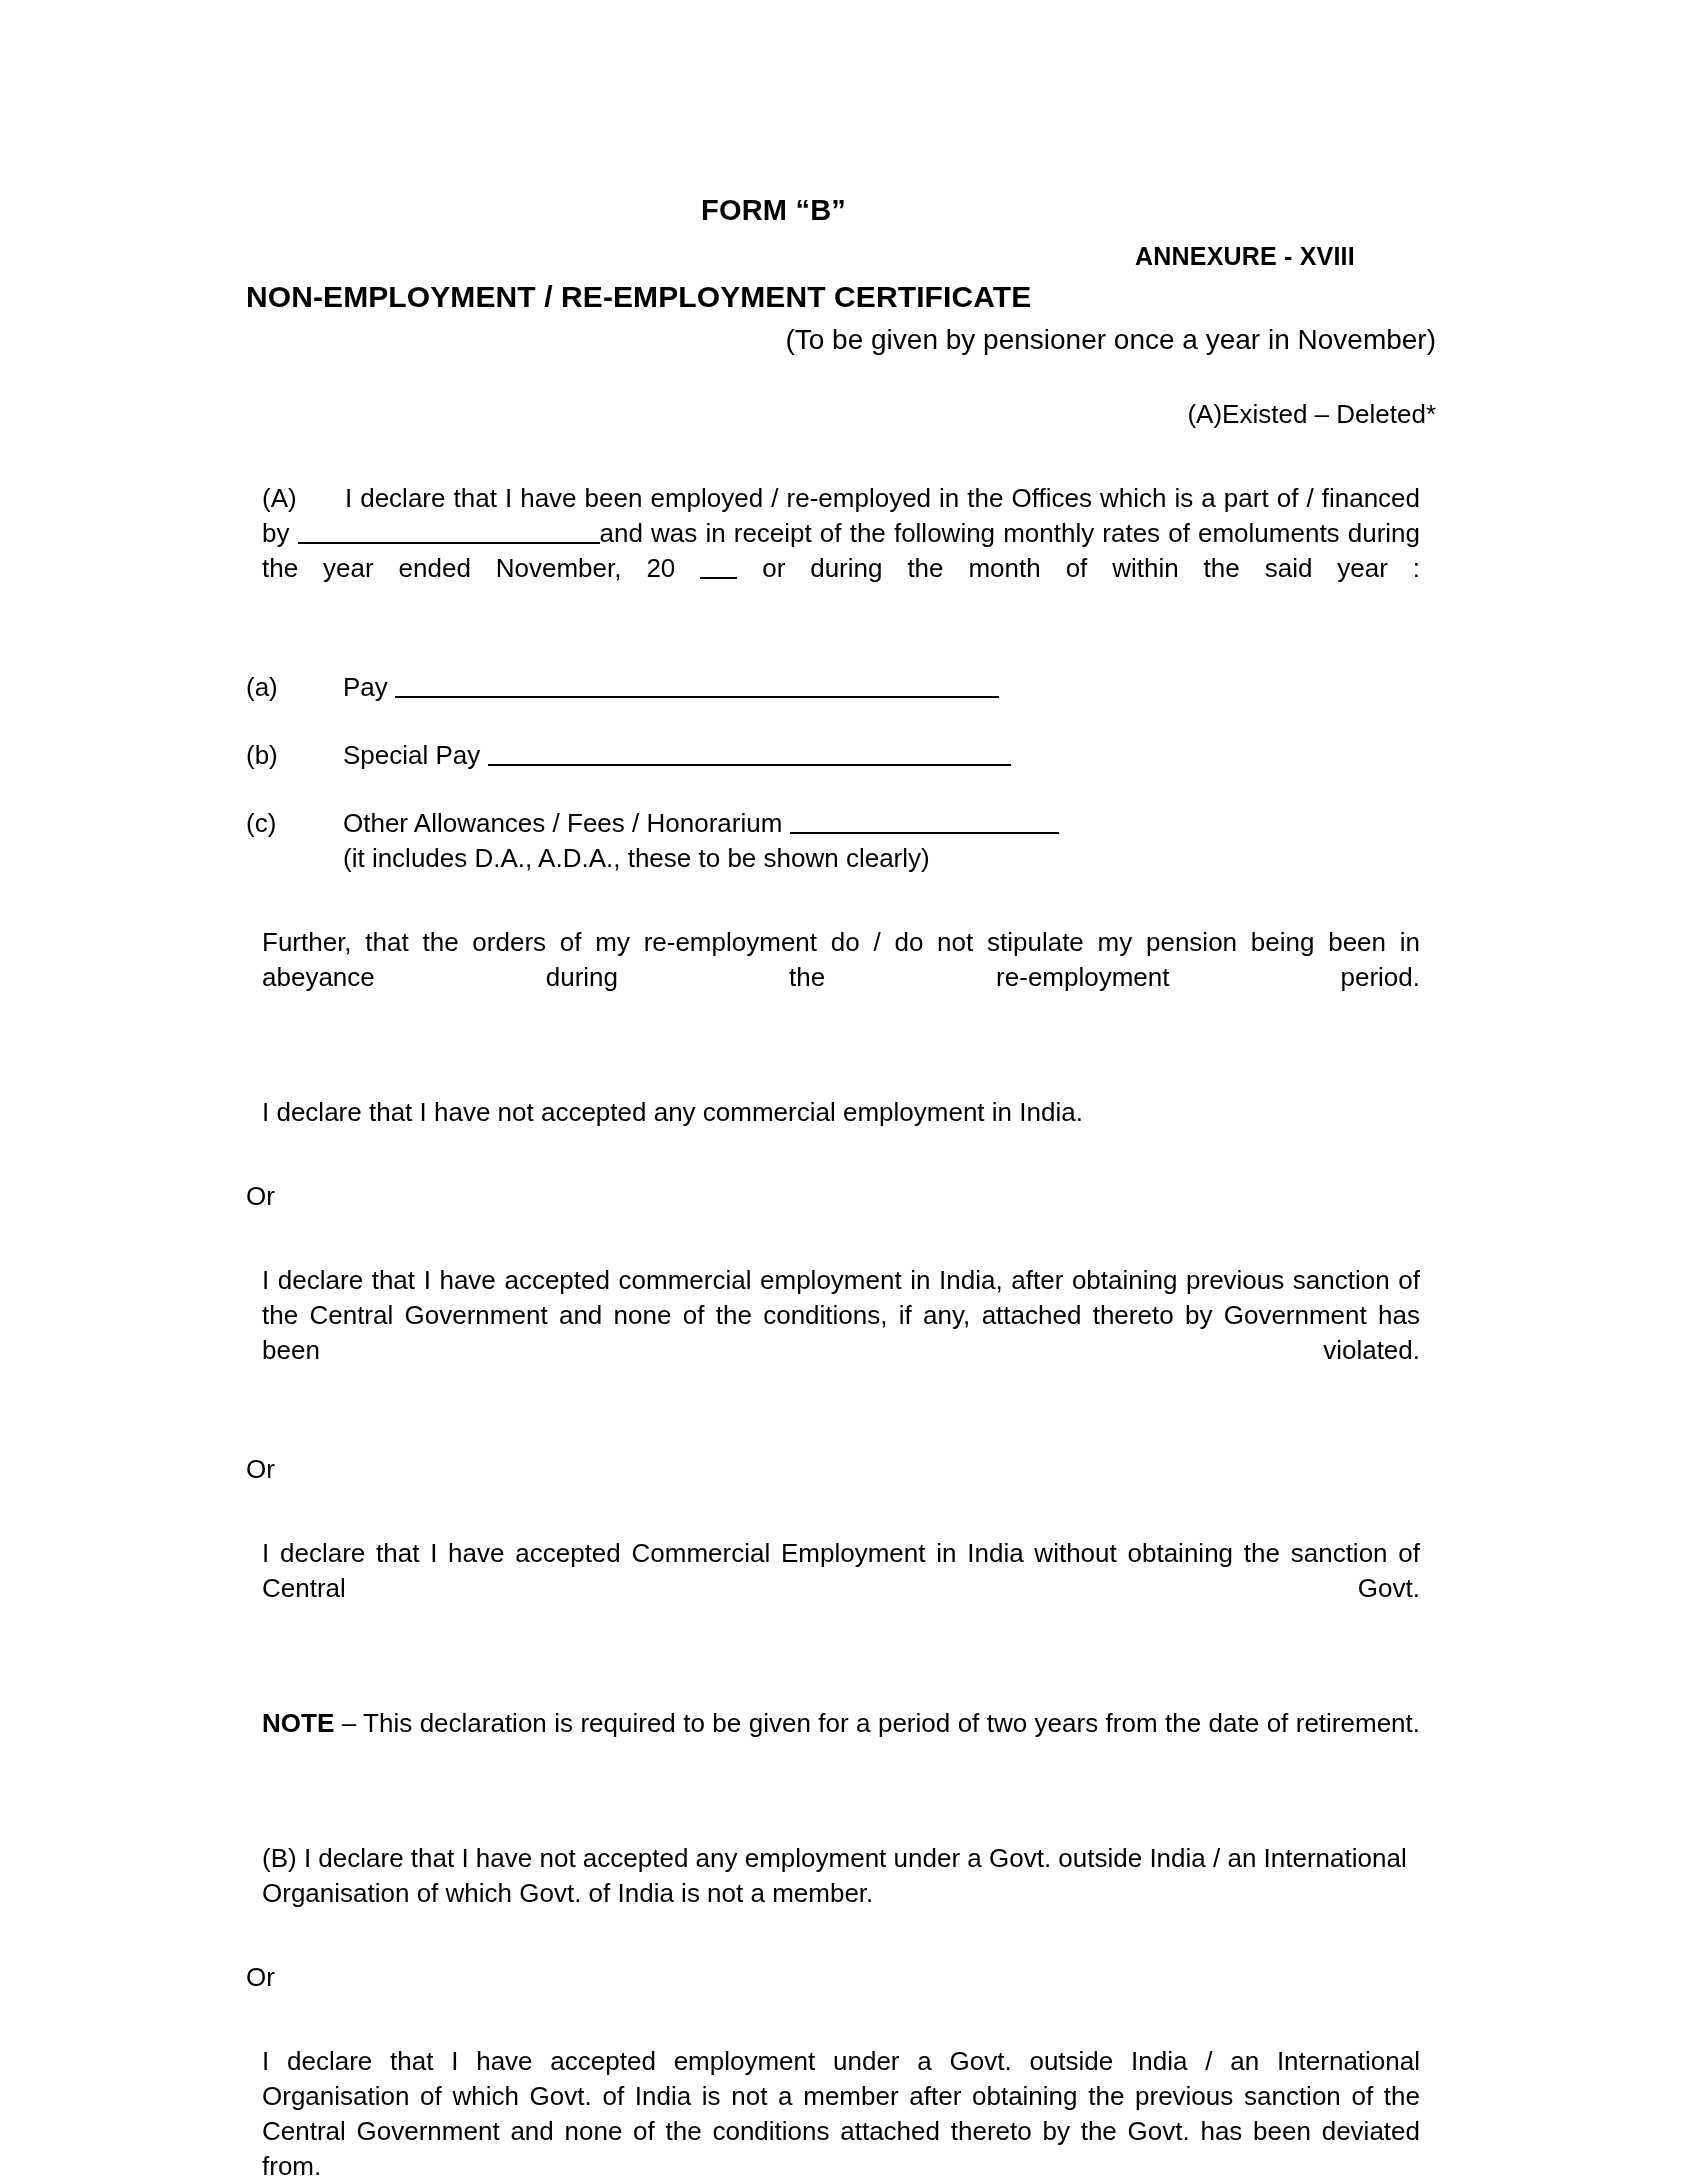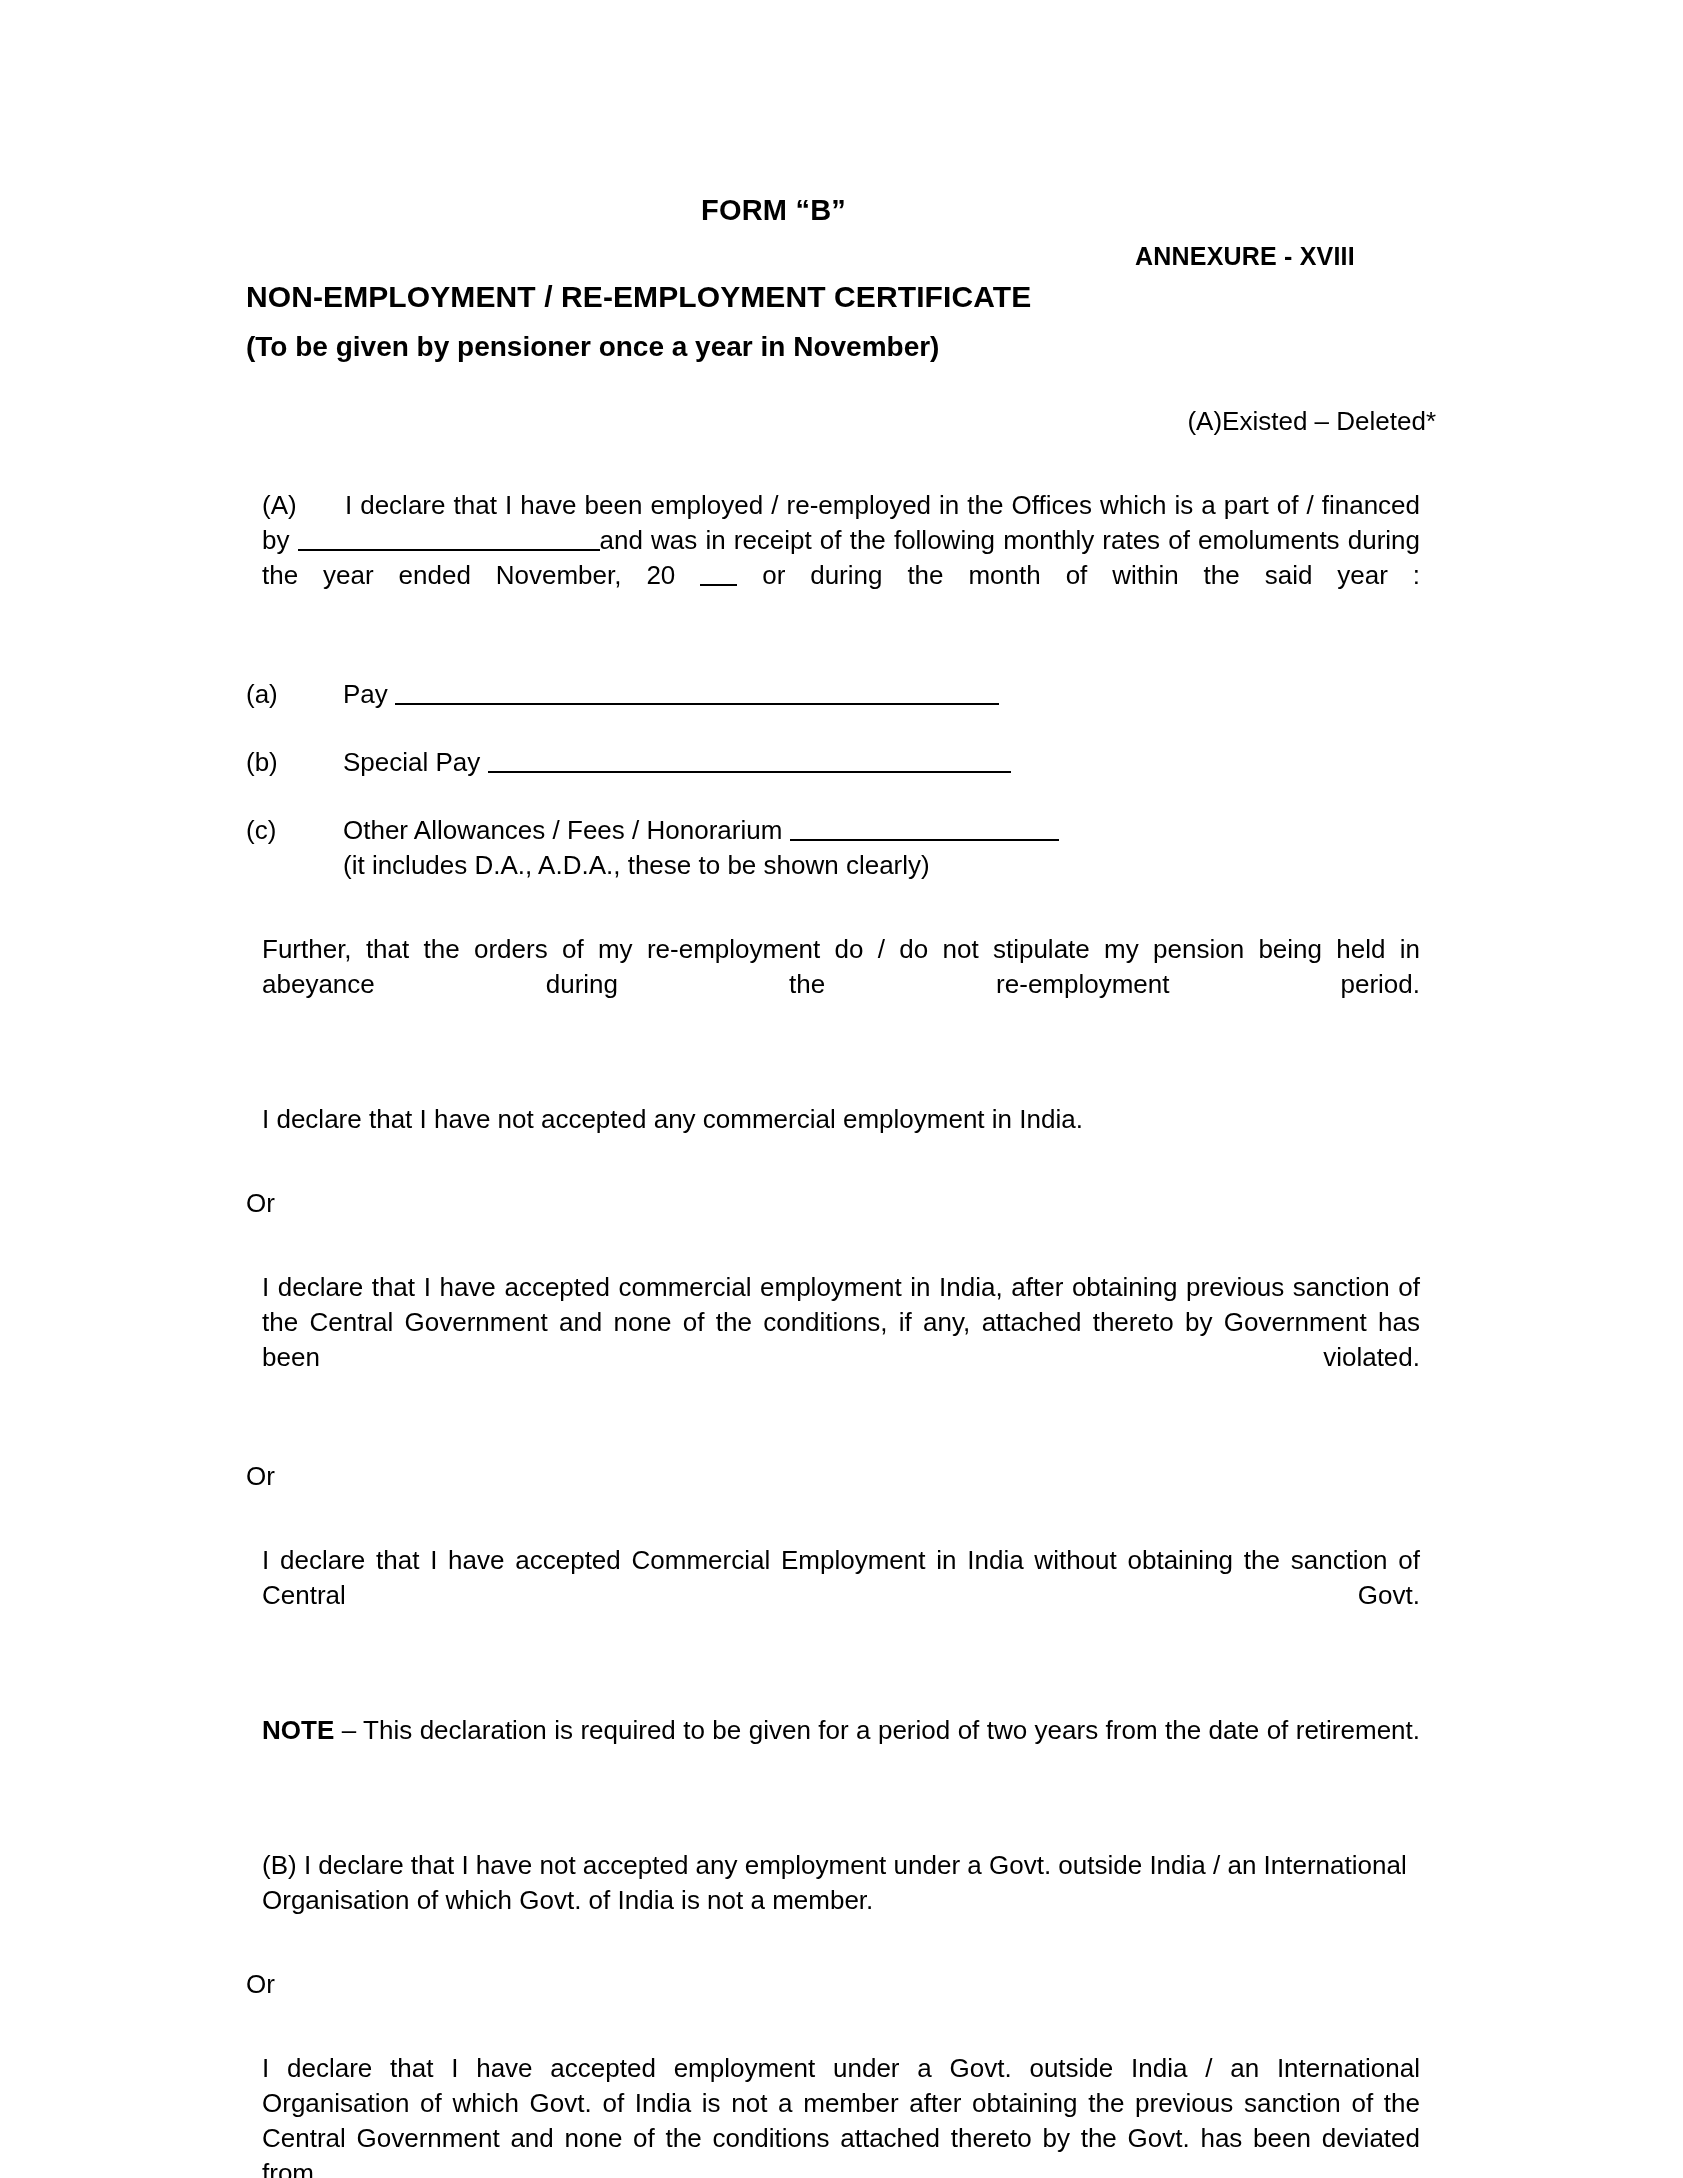--- a/index.html
+++ b/index.html
@@ -59,24 +59,24 @@
 
   .doc-title {
     margin-top: 44px;
     text-align: left;
     font-size: 30px;
     font-weight: bold;
     letter-spacing: 0.1px;
     line-height: 1.25;
   }
   .doc-subtitle {
-    margin-top: 13px;
-    text-align: left;
+    margin-top: 6px;
+    text-align: right;
     font-size: 28px;
-    font-weight: bold;
+    font-weight: normal;
     line-height: 1.25;
   }
 
   
   p.para {
     font-size: 26px;
     line-height: 35px;
     margin: 16px;
     text-align: justify;
     text-justify: inter-word;
@@ -190,21 +190,21 @@
     <div class="spacer-md"></div>
 
     <div class="item-row">
       <span class="marker">(c)</span><span>Other Allowances / Fees / Honorarium</span>
       <span class="rule other"></span>
       <div>(it includes D.A., A.D.A., these to be shown clearly)</div>
     </div>
 
     <div class="spacer-md"></div>
 
-    <p class="para justified">Further, that the orders of my re-employment do / do not stipulate my pension being held in abeyance during the re-employment period.</p>
+    <p class="para justified">Further, that the orders of my re-employment do / do not stipulate my pension being been in abeyance during the re-employment period.</p>
 
     <div class="spacer-md"></div>
 
     <p class="para left">I declare that I have not accepted any commercial employment in India.</p>
 
     <div class="spacer-md"></div>
 
     <div class="centered-or">Or</div>
 
     <div class="spacer-md"></div>

